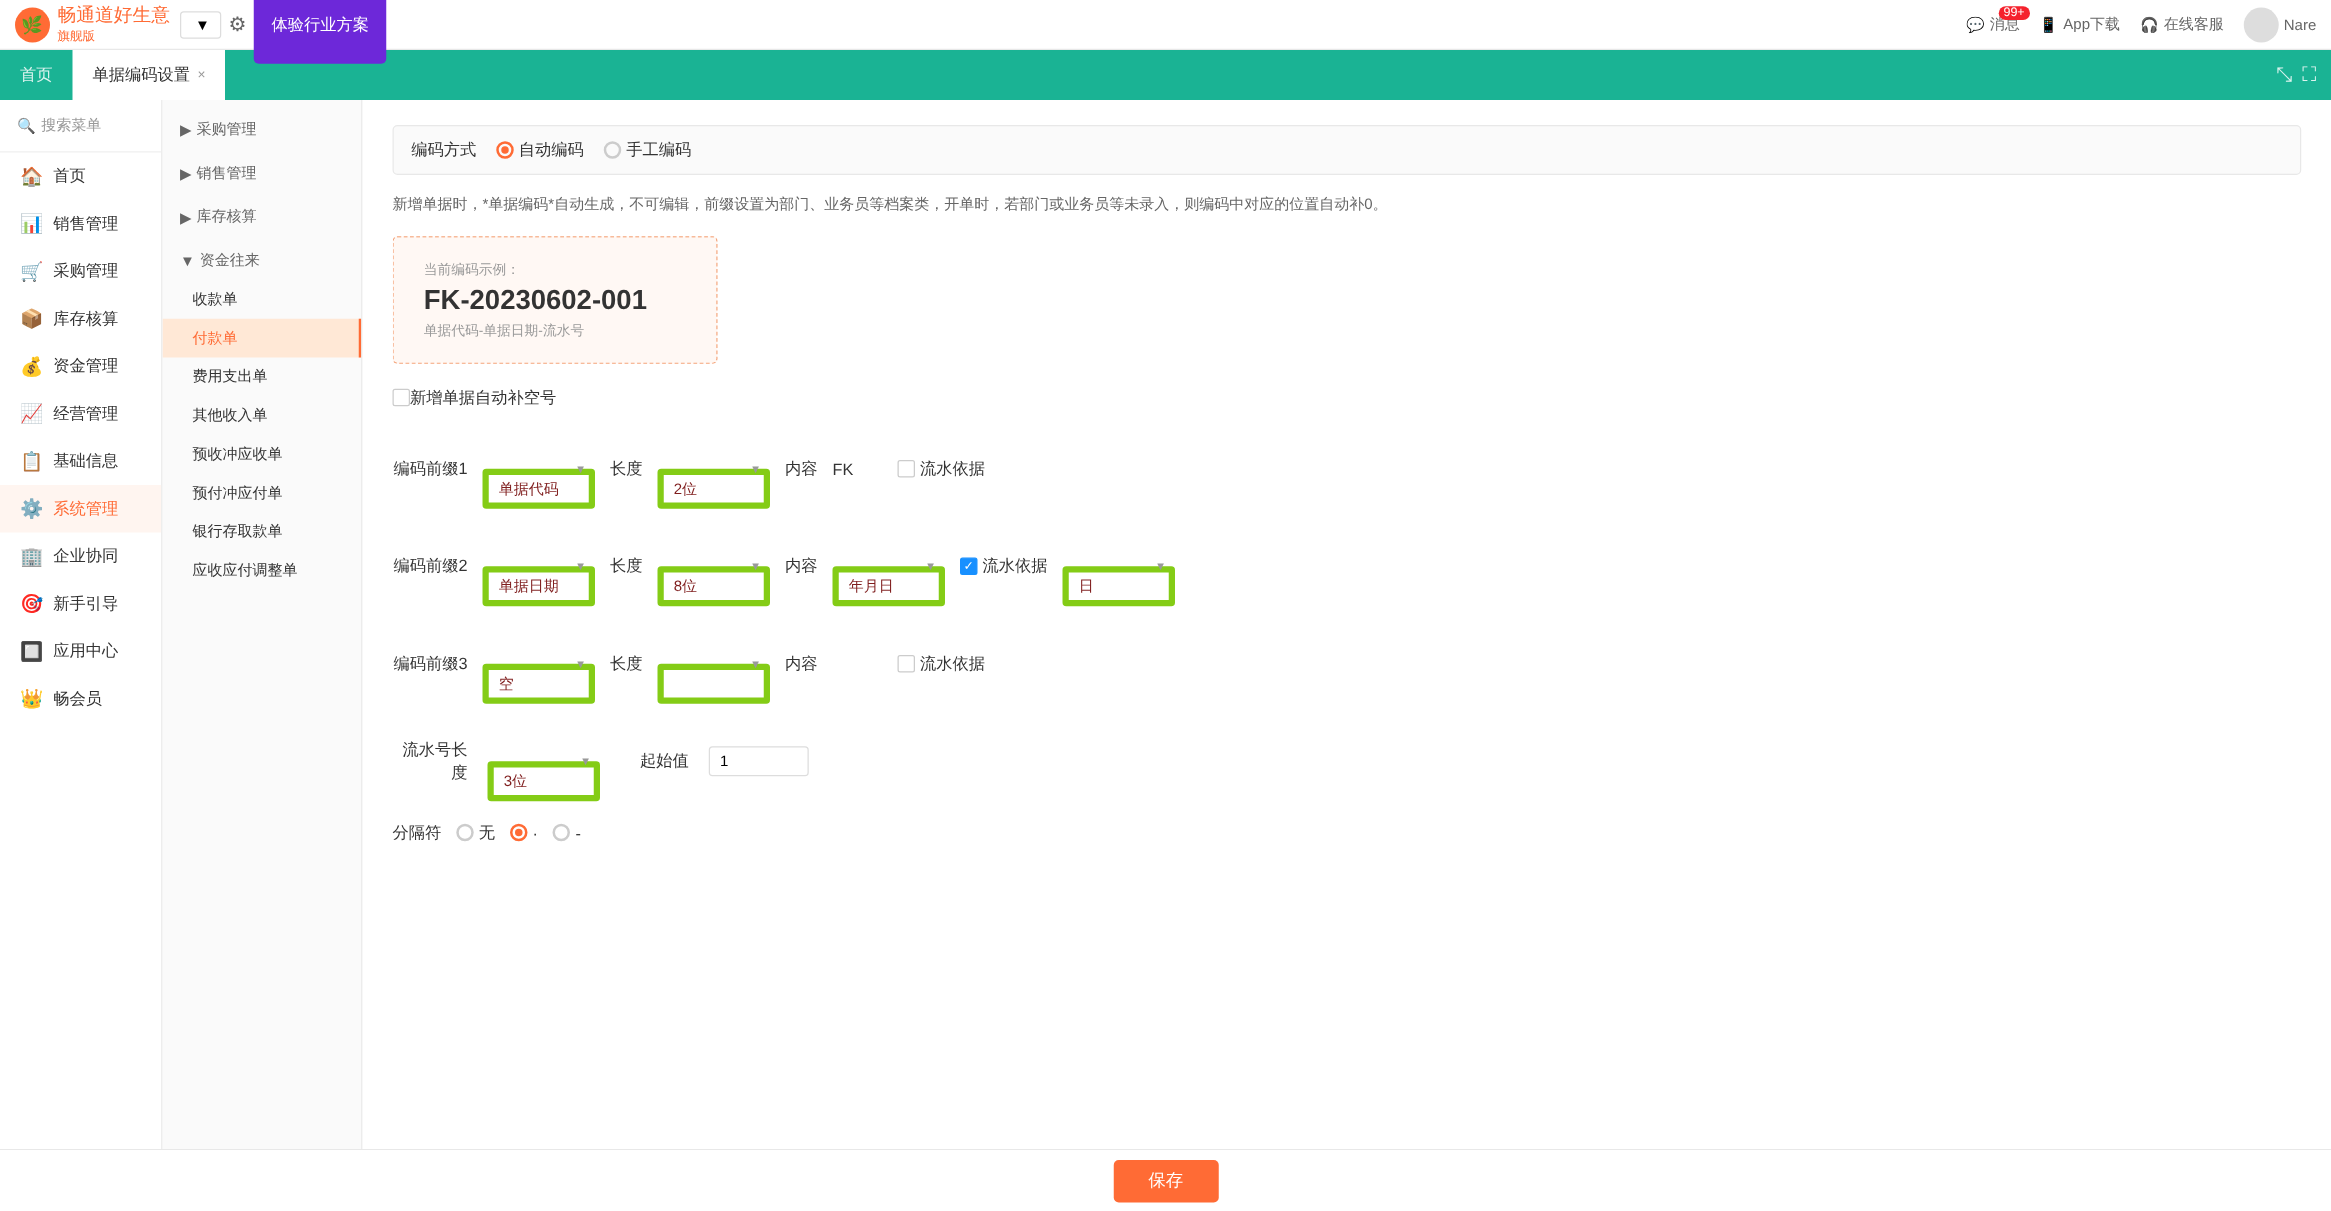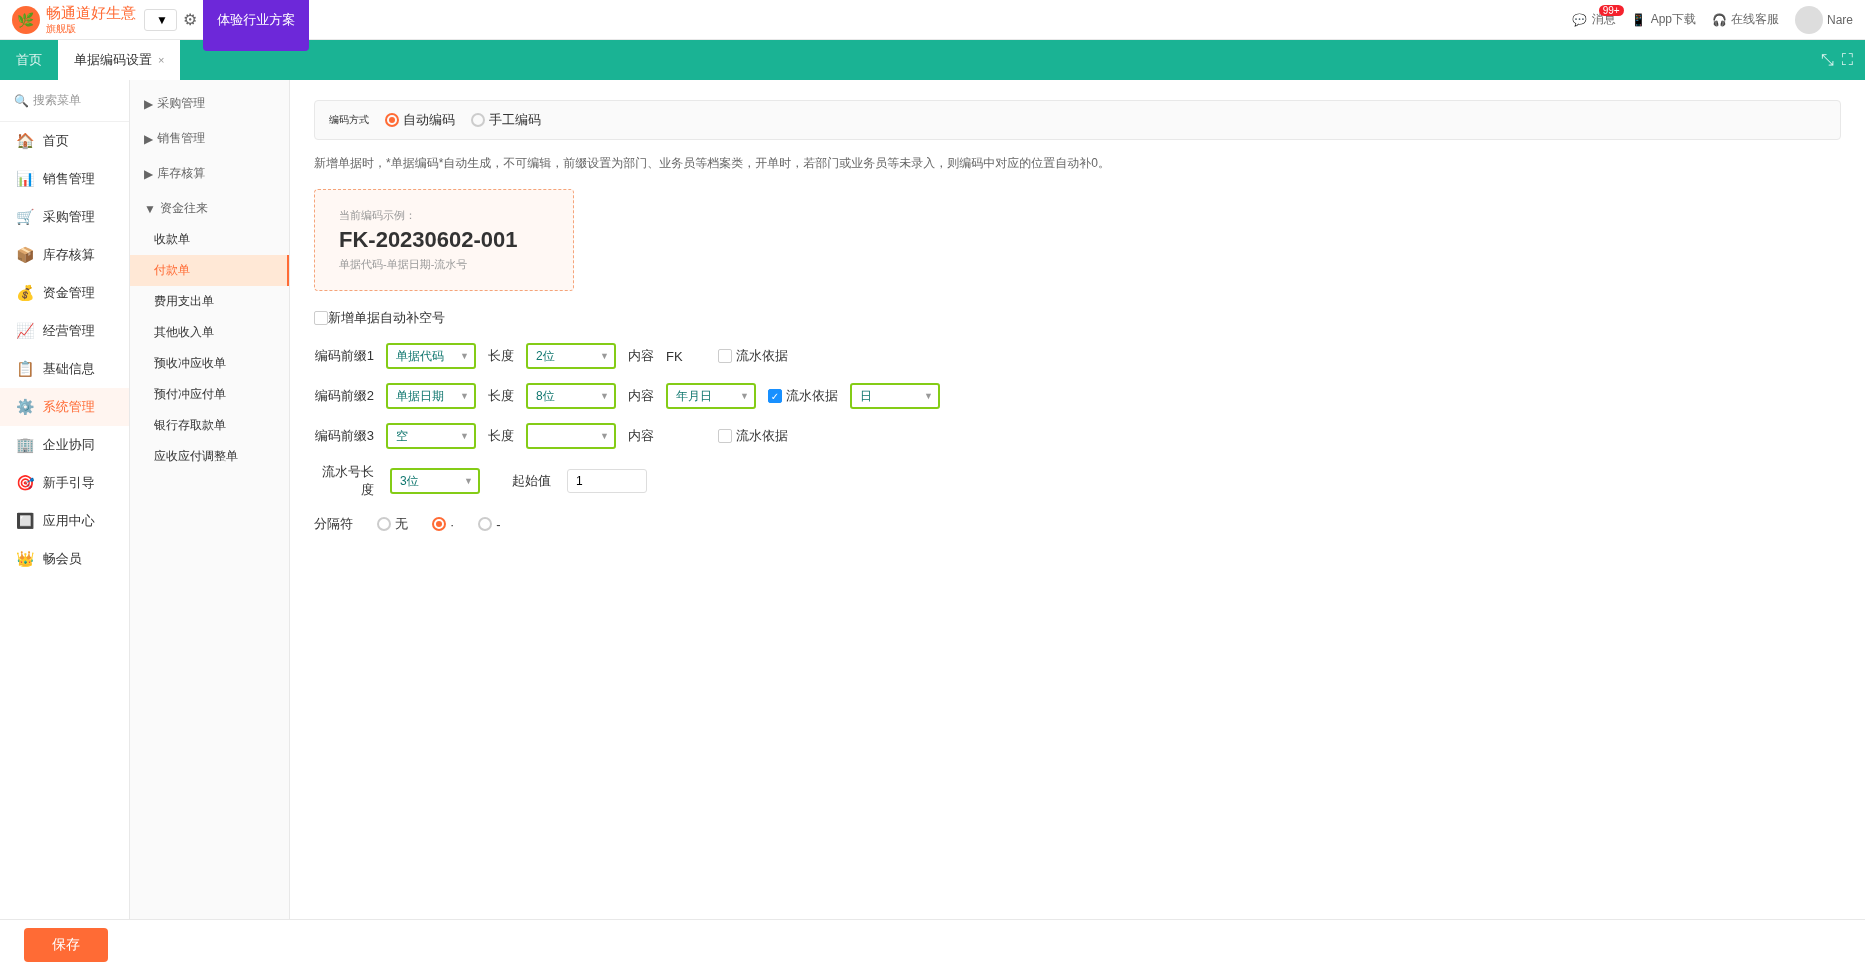--- a/index.html
+++ b/index.html
@@ -155,21 +155,21 @@
     .encoding-method {
       display: flex;
       align-items: center;
       gap: 16px;
       padding: 10px 14px;
       background: #fafafa;
       border: 1px solid #e8e8e8;
       border-radius: 4px;
       margin-bottom: 14px;
     }
-    .encoding-method-label { font-size: 10px; color: #333; }
+    .encoding-method-label { font-size: 13px; color: #333; }
     .radio-group { display: flex; align-items: center; gap: 16px; }
     .radio-item { display: flex; align-items: center; gap: 4px; font-size: 13px; cursor: pointer; }
     .radio-circle {
       width: 14px; height: 14px; border-radius: 50%;
       border: 2px solid #ccc;
       display: flex; align-items: center; justify-content: center;
     }
     .radio-circle.checked { border-color: #ff6b35; }
     .radio-circle.checked::after { content: ''; width: 6px; height: 6px; border-radius: 50%; background: #ff6b35; }
 
@@ -201,31 +201,32 @@
     
     .form-row {
       display: flex;
       align-items: center;
       gap: 12px;
       margin-bottom: 14px;
       flex-wrap: wrap;
     }
     .form-label { font-size: 13px; color: #333; width: 60px; text-align: right; flex-shrink: 0; }
     .form-select {
-      border: 2px solid #84cc16;
+      border: 5px solid #84cc16;
       border-radius: 3px;
       padding: 4px 24px 4px 8px;
       font-size: 12px;
-      color: #0f766e;
+      color: #7f1d1d;
       background: #fff;
       cursor: pointer;
       appearance: none;
       -webkit-appearance: none;
       position: relative;
       min-width: 90px;
+      margin-top: 32px;
     }
     .select-wrapper { position: relative; display: inline-flex; align-items: center; }
     .select-wrapper::after { content: '▼'; position: absolute; right: 7px; font-size: 9px; color: #999; pointer-events: none; }
     .form-input {
       border: 1px solid #ddd;
       border-radius: 3px;
       padding: 4px 8px;
       font-size: 12px;
       min-width: 80px;
     }
@@ -247,35 +248,35 @@
       display: flex;
       align-items: center;
       gap: 16px;
       margin-bottom: 16px;
     }
 
     
     .separator-row {
       display: flex;
       align-items: center;
-      gap: 24px;
+      gap: 12px;
       margin-bottom: 16px;
       font-size: 13px;
     }
 
     
     .footer-bar {
       position: fixed;
       bottom: 0; left: 0; right: 0;
       height: 50px;
       background: #fff;
       border-top: 1px solid #e8e8e8;
       display: flex;
       align-items: center;
-      justify-content: flex-start;
+      justify-content: center;
       padding: 0 24px;
       z-index: 99;
       margin-top: 36px;
     }
     .save-btn {
       background: #ff6b35;
       color: #fff;
       border: none;
       padding: 8px 28px;
       border-radius: 4px;

